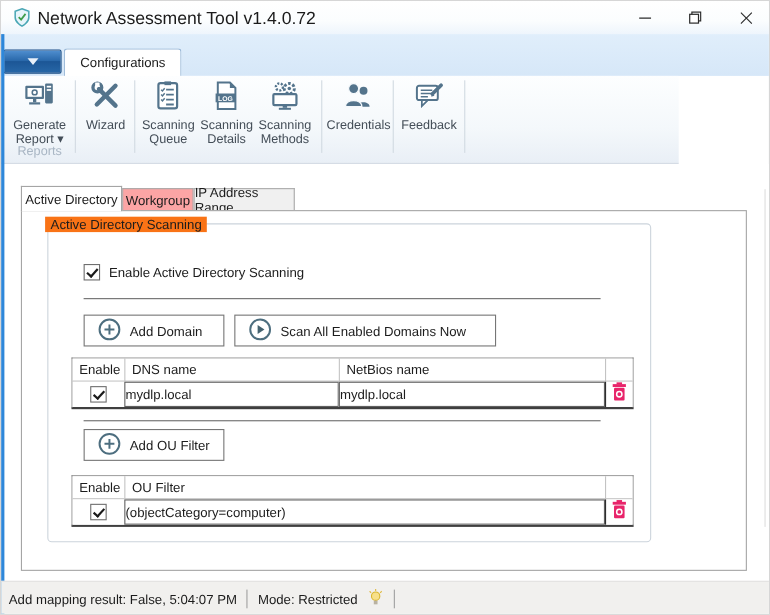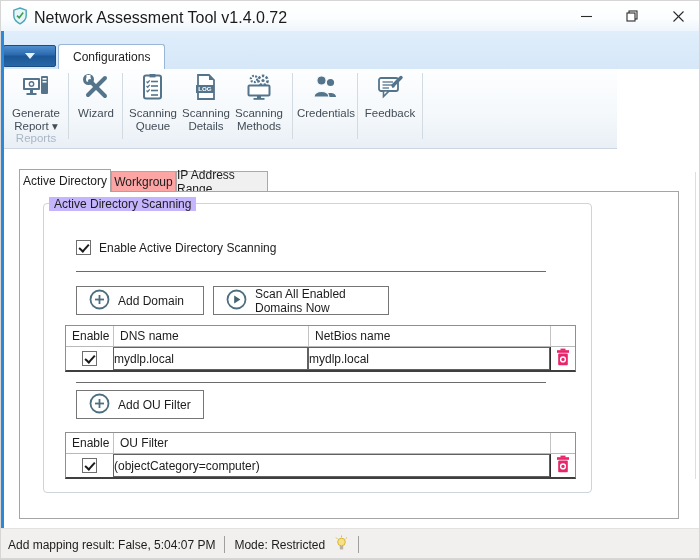--- a/index.html
+++ b/index.html
@@ -39,34 +39,34 @@
   .faint-right { position:absolute; left:694px; top:171px; width:1px; height:307px; background:#dedede; }
 
   .tab { position:absolute; font-size:12px; color:#1c1c1c; display:flex; align-items:center; justify-content:center; }
   .tab.selected { left:18px; top:168px; width:92px; height:23px; background:#ffffff;
                   border:1px solid #a5a5a5; border-bottom:none; z-index:3; }
   .tab.t2 { left:110px; top:170px; width:65px; height:21px; background:#fca5a5; border:1px solid #a9a9a9; border-bottom:none; z-index:1; }
   .tab.t3 { left:175px; top:170px; width:92px; height:21px; background:#f0f0f0; border:1px solid #a9a9a9; border-bottom:none; z-index:1; }
   .page { position:absolute; left:18px; top:190px; width:660px; height:328px; background:#ffffff; border:1px solid #a5a5a5; z-index:2; }
 
   .groupbox { position:absolute; left:42px; top:202px; width:549px; height:290px; border:1px solid #ccd4dc; border-radius:4px; z-index:4; }
-  .groupbox-label { position:absolute; left:48px; top:196px; background:#c4b5fd; padding:0 5px; font-size:12px; color:#1c1c1c; z-index:5; }
+  .groupbox-label { position:absolute; left:40px; top:196px; background:#f97316; padding:0 5px; font-size:12px; color:#1c1c1c; z-index:5; }
 
   .cb { width:15px; height:15px; background:#ffffff; border:1px solid #6e6e6e; position:relative; display:inline-block; }
   .cb.checked::after { content:""; position:absolute; left:2px; top:3px; width:8px; height:4px;
                        border-left:2px solid #1b1b1b; border-bottom:2px solid #1b1b1b; transform:rotate(-48deg); }
   .cb-row { position:absolute; left:75px; top:239px; z-index:5; display:flex; align-items:center; gap:8px; font-size:12px; color:#1c1c1c; }
 
   .hsep { position:absolute; left:75px; width:470px; height:1px; background:#6b6b6b; z-index:5; }
   .sep1 { top:270px; } .sep2 { top:381px; }
 
   .cmdbtn { position:absolute; height:29px; background:#ffffff; border:1px solid #767676;
             display:flex; align-items:center; gap:8px; padding:0 12px; font-size:12px; color:#1c1c1c; z-index:5; cursor:default; }
   .btn-add-domain { left:75px; top:285px; width:128px; }
-  .btn-scan-all { left:212px; top:285px; width:176px; }
+  .btn-scan-all { left:212px; top:285px; width:238px; }
   .btn-add-ou { left:75px; top:389px; width:128px; }
 
   .grid-table { position:absolute; left:64px; width:511px; border:1px solid #8f8f8f; border-bottom:2px solid #3f3f3f;
                 background:#ffffff; z-index:5; display:grid; }
   .tbl-domains { top:324px; grid-template-columns:47px 195px 242px 25px; grid-template-rows:21px 23px; }
   .tbl-ou { top:431px; grid-template-columns:47px 437px 25px; grid-template-rows:21px 23px; }
   .th { font-size:12px; color:#1c1c1c; padding-left:6px; display:flex; align-items:center; border-bottom:1px solid #b8b8b8; background:#ffffff; }
   .th + .th { border-left:1px solid #c3c3c3; }
   .td { display:flex; align-items:center; justify-content:center; background:#ffffff; }
   .td input { width:100%; height:100%; border:1px solid #616161; font-family:"Liberation Sans",sans-serif;

